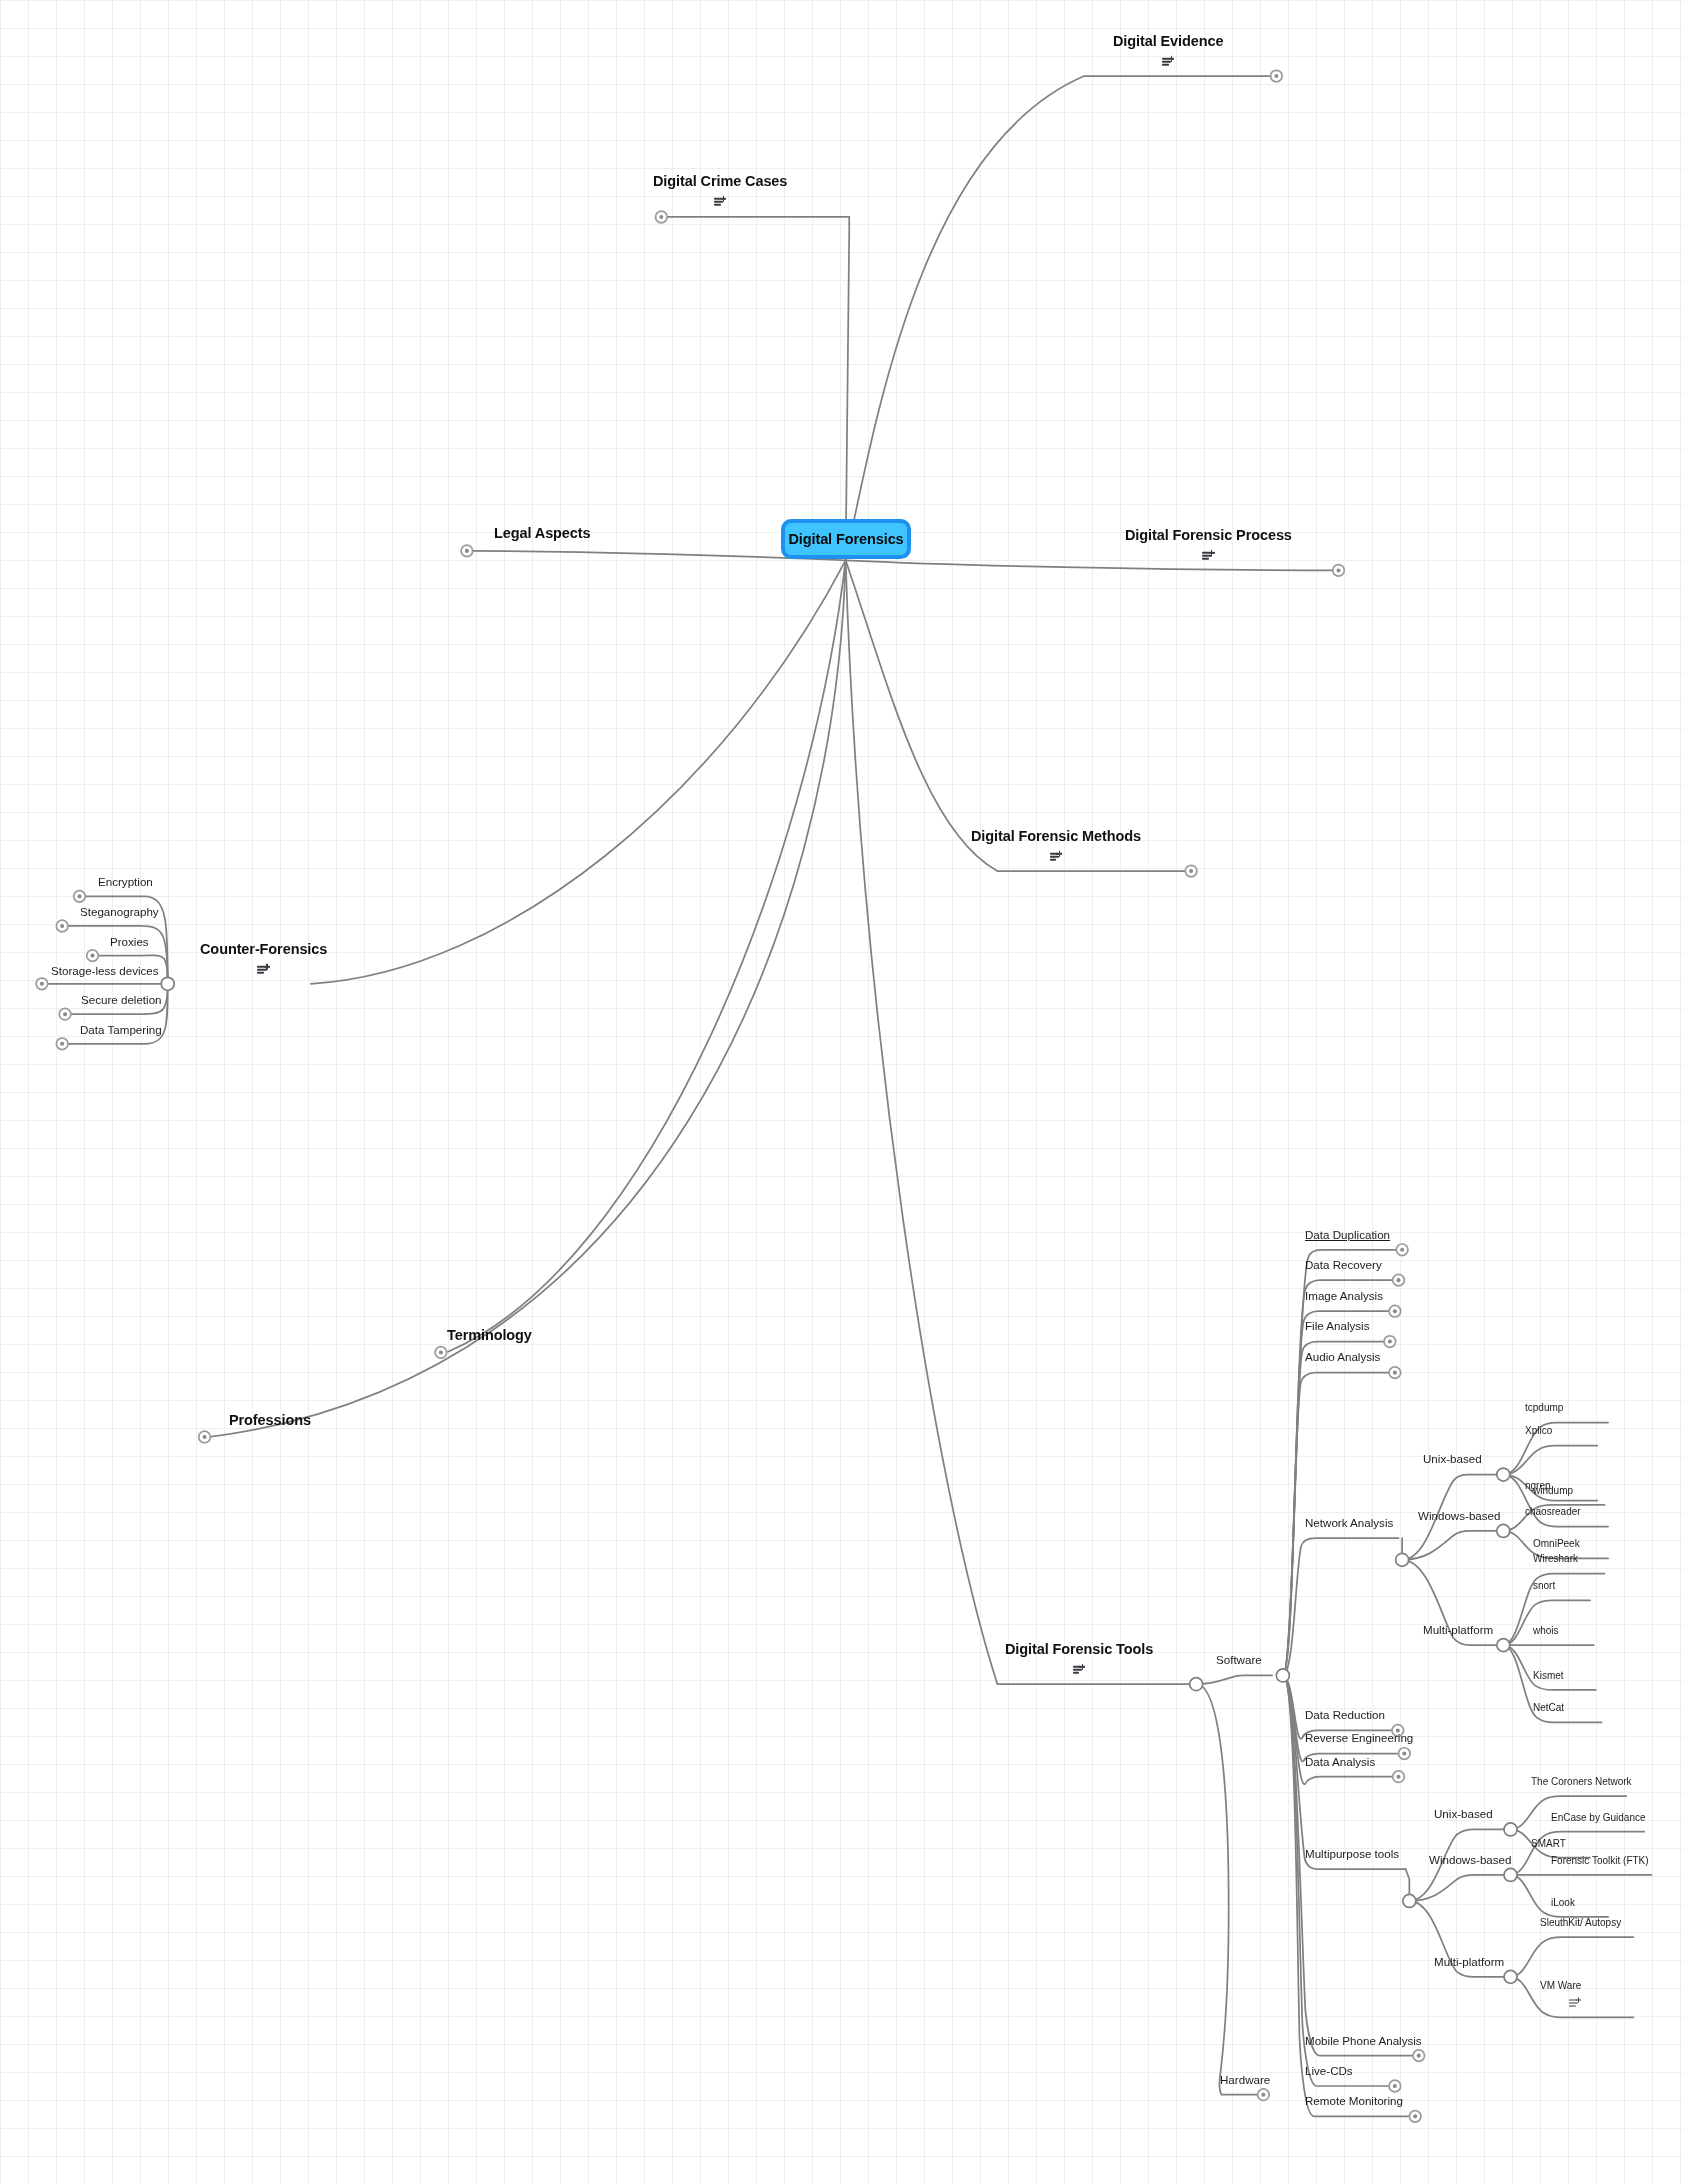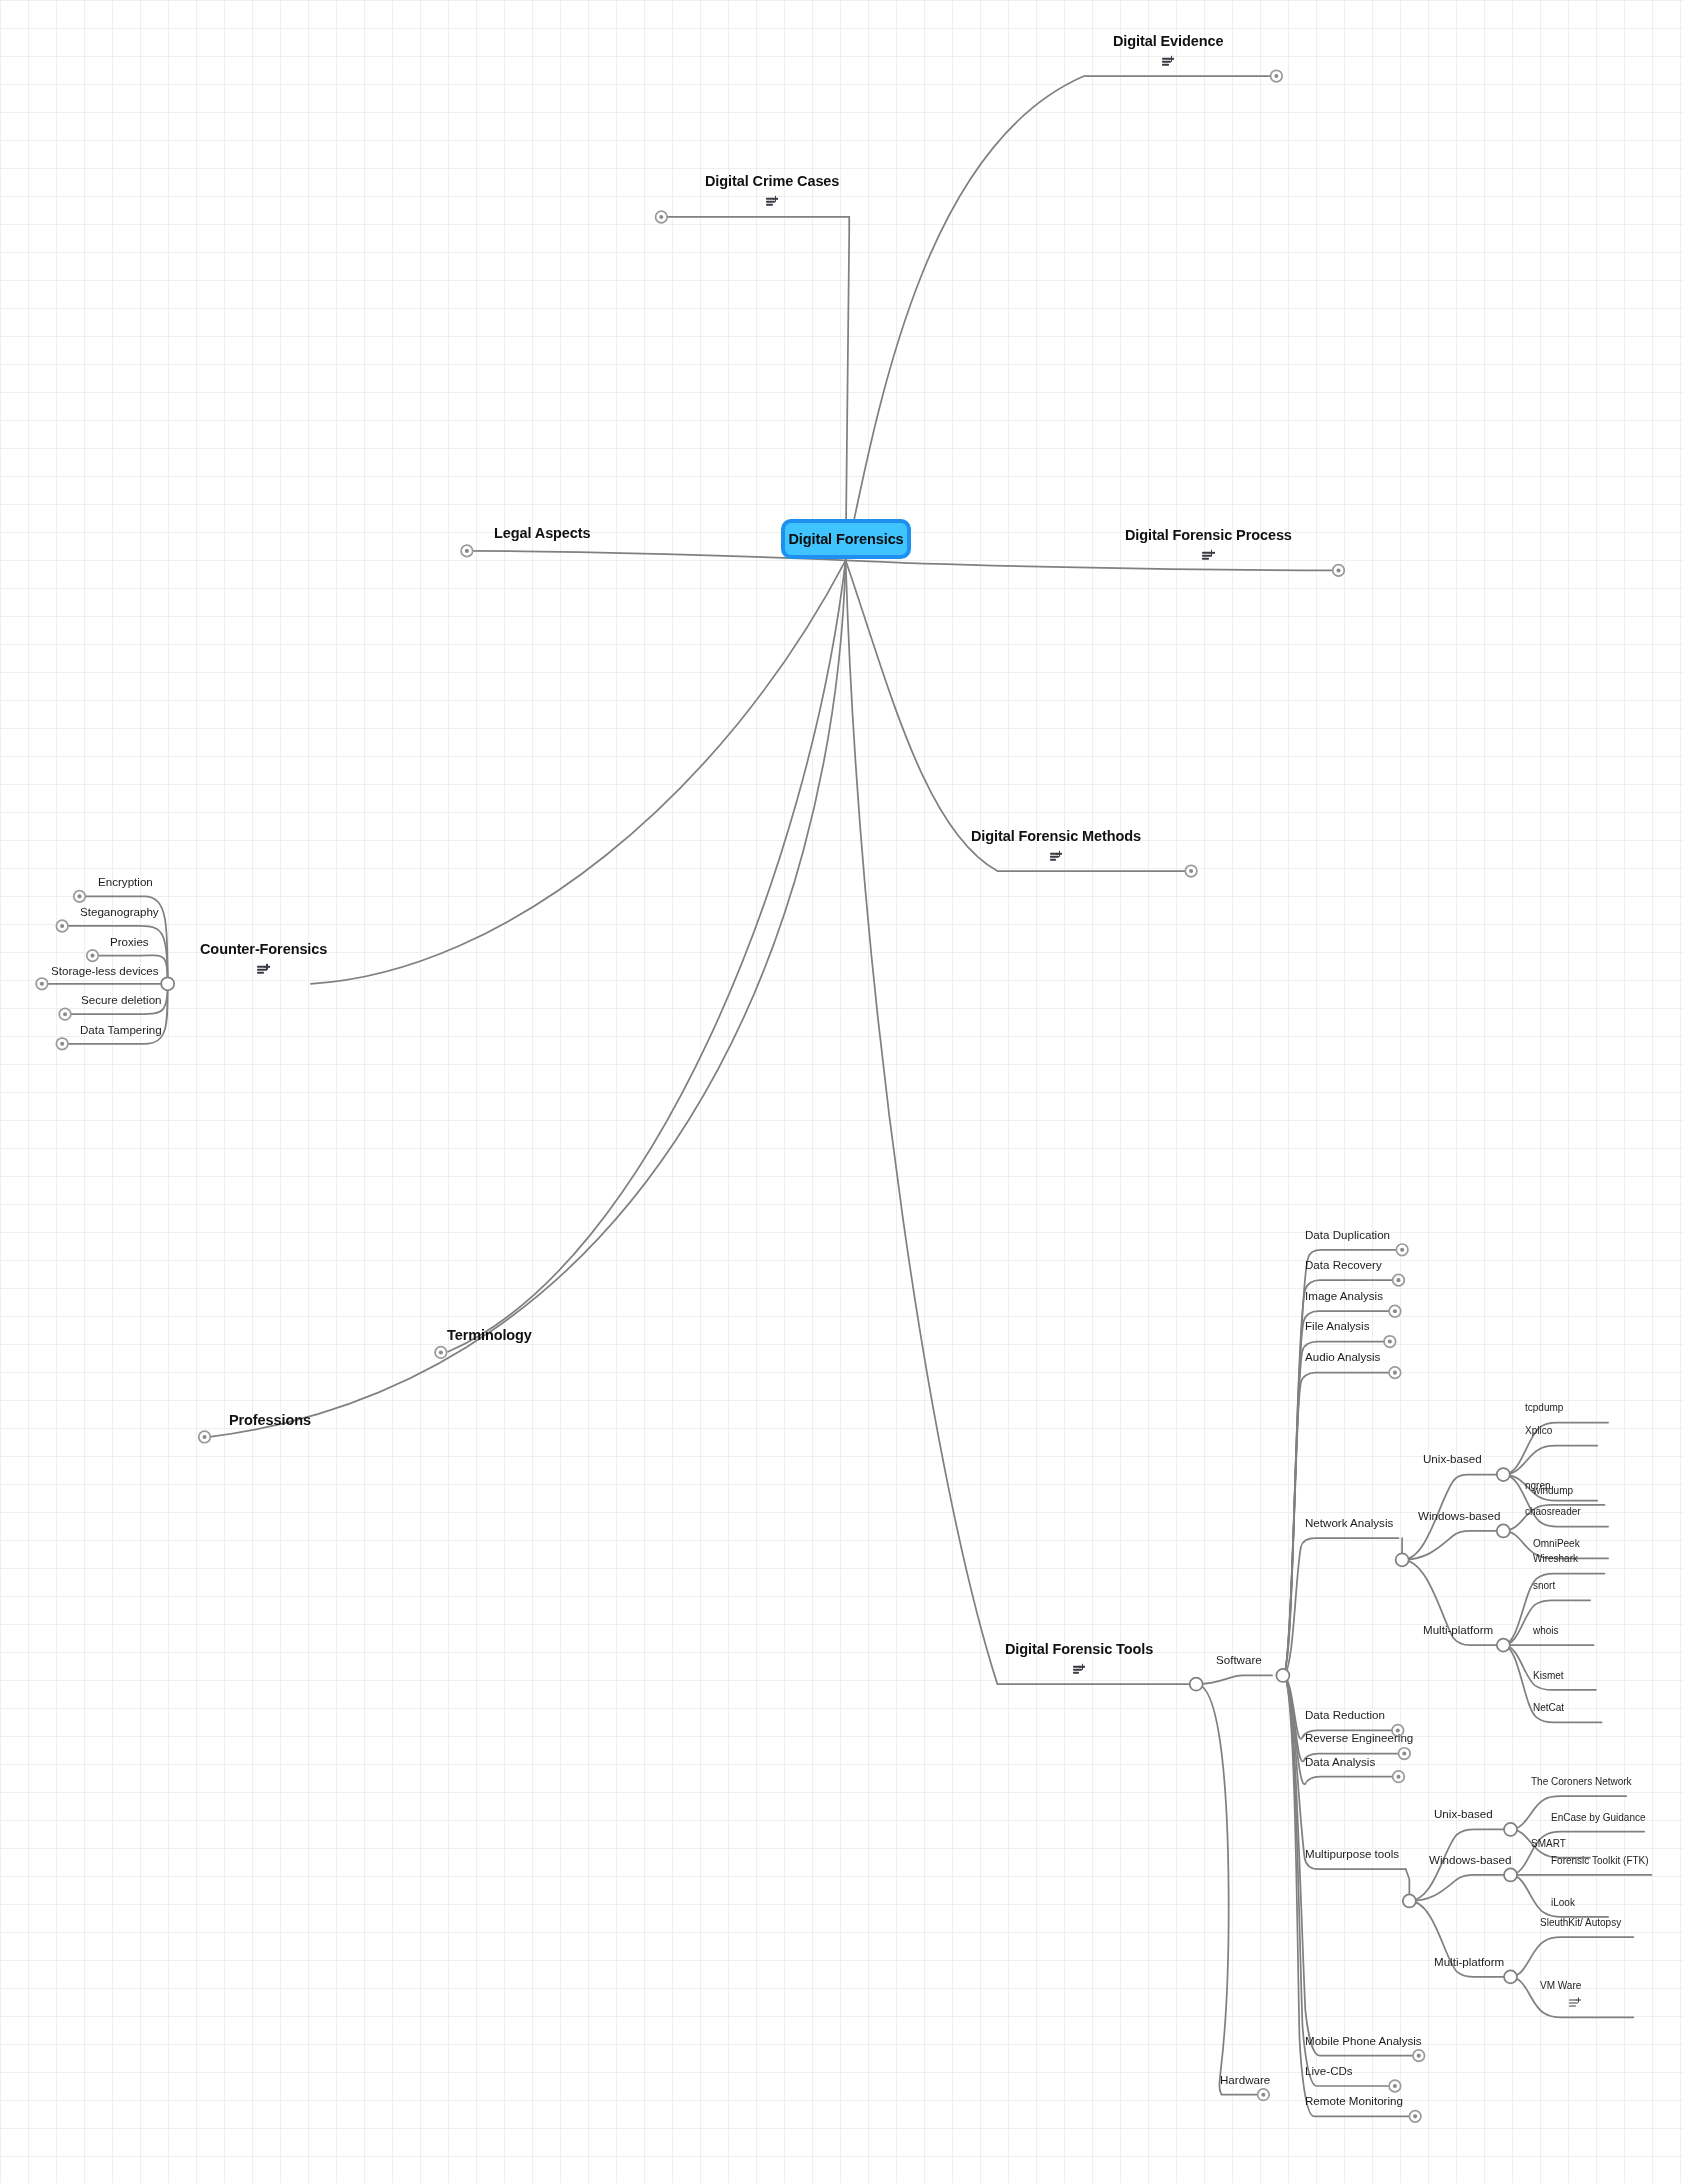--- a/index.html
+++ b/index.html
@@ -212,21 +212,21 @@
   <div class="node lvl1 l-anchor" style="left:1113px;top:67px;">
     <span>Digital Evidence</span>
     <span class="note-icon">
         <i></i>
         <i></i>
         <i></i>
         <u></u>
       </span>
   </div>
 
-  <div class="node lvl1 l-anchor" style="left:705px;top:207px;">
+  <div class="node lvl1 l-anchor" style="left:653px;top:207px;">
     <span>Digital Crime Cases</span>
     <span class="note-icon">
         <i></i>
         <i></i>
         <i></i>
         <u></u>
       </span>
   </div>
 
   <div class="node lvl1 l-anchor" style="left:494px;top:541px;">
@@ -300,21 +300,21 @@
     <span>Data Tampering</span>
     </div>
 
   <div class="node lvl2 l-anchor" style="left:1216px;top:1666px;">
     <span>Software</span>
     </div>
   <div class="node lvl2 l-anchor" style="left:1220px;top:2086px;">
     <span>Hardware</span>
     </div>
 
-  <div class="node lvl2 l-anchor" style="left:1305px;top:1241px;">
+  <div class="node lvl2 l-anchor" style="left:1305px;top:1241px;text-decoration:underline;">
     <span>Data Duplication</span>
     </div>
   <div class="node lvl2 l-anchor" style="left:1305px;top:1271px;">
     <span>Data Recovery</span>
     </div>
   <div class="node lvl2 l-anchor" style="left:1305px;top:1302px;">
     <span>Image Analysis</span>
     </div>
   <div class="node lvl2 l-anchor" style="left:1305px;top:1332px;">
     <span>File Analysis</span>

